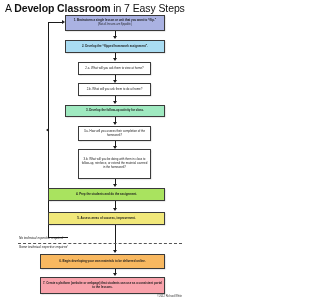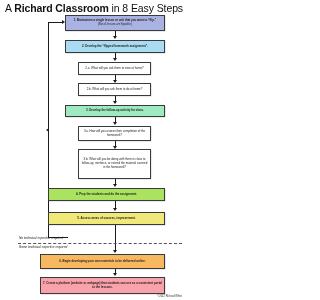--- a/index.html
+++ b/index.html
@@ -130,21 +130,21 @@
     font-size: 2.6px;
     color: #333333;
     white-space: nowrap;
   }
 </style>
 </head>
 <body>
 
 <div id="page">
 
-  <div class="title"><span>A </span><span class="bold">Richard Classroom</span><span> in 8 Easy Steps</span></div>
+  <div class="title"><span>A </span><span class="bold">Develop Classroom</span><span> in 7 Easy Steps</span></div>
 
   <div class="hline" style="left:48px; top:237px; width:20px;"></div>
   <div class="vline" style="left:48px; top:22px; height:216px;"></div>
   <div class="hline" style="left:48px; top:22px; width:15px;"></div>
   <div class="arrowright" style="left:62px; top:19.8px;"></div>
 
   <div class="arrowupmid" style="left:45.6px; top:128px;"></div>
 
   <div class="node" style="left:65px; top:15px; width:100px; height:16px; background:#aab2e2;">
     <span>

